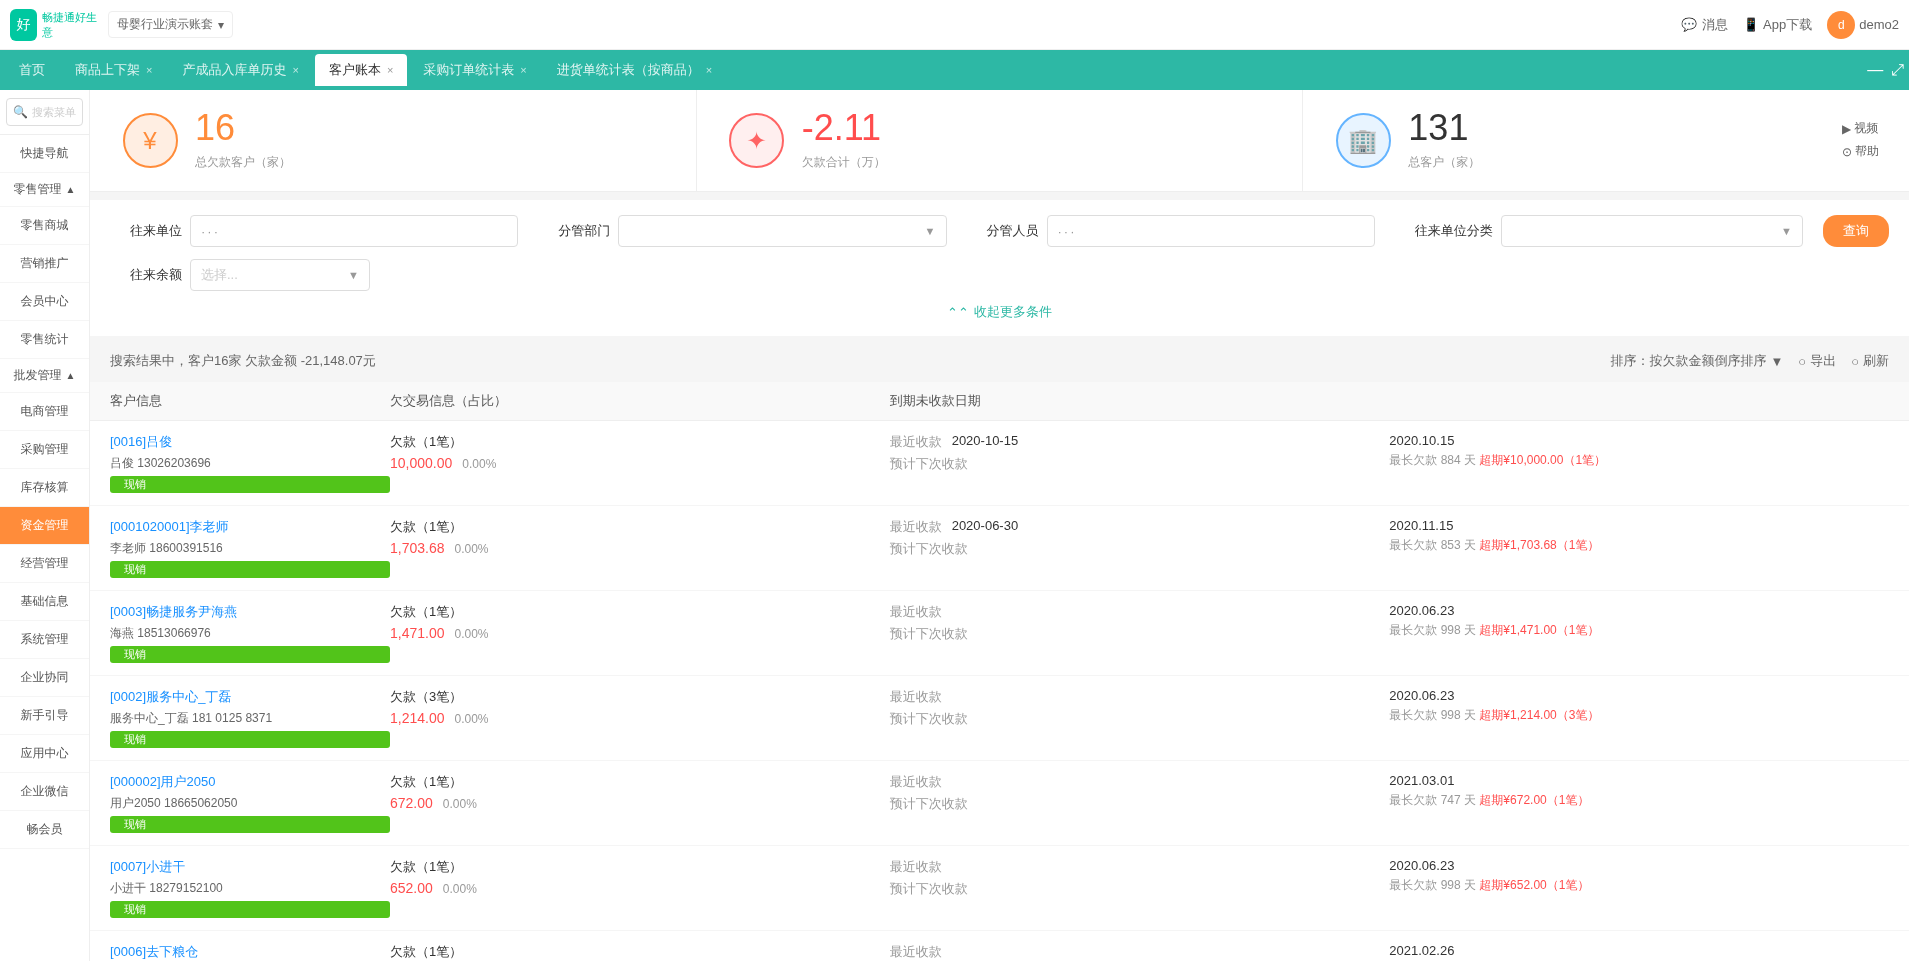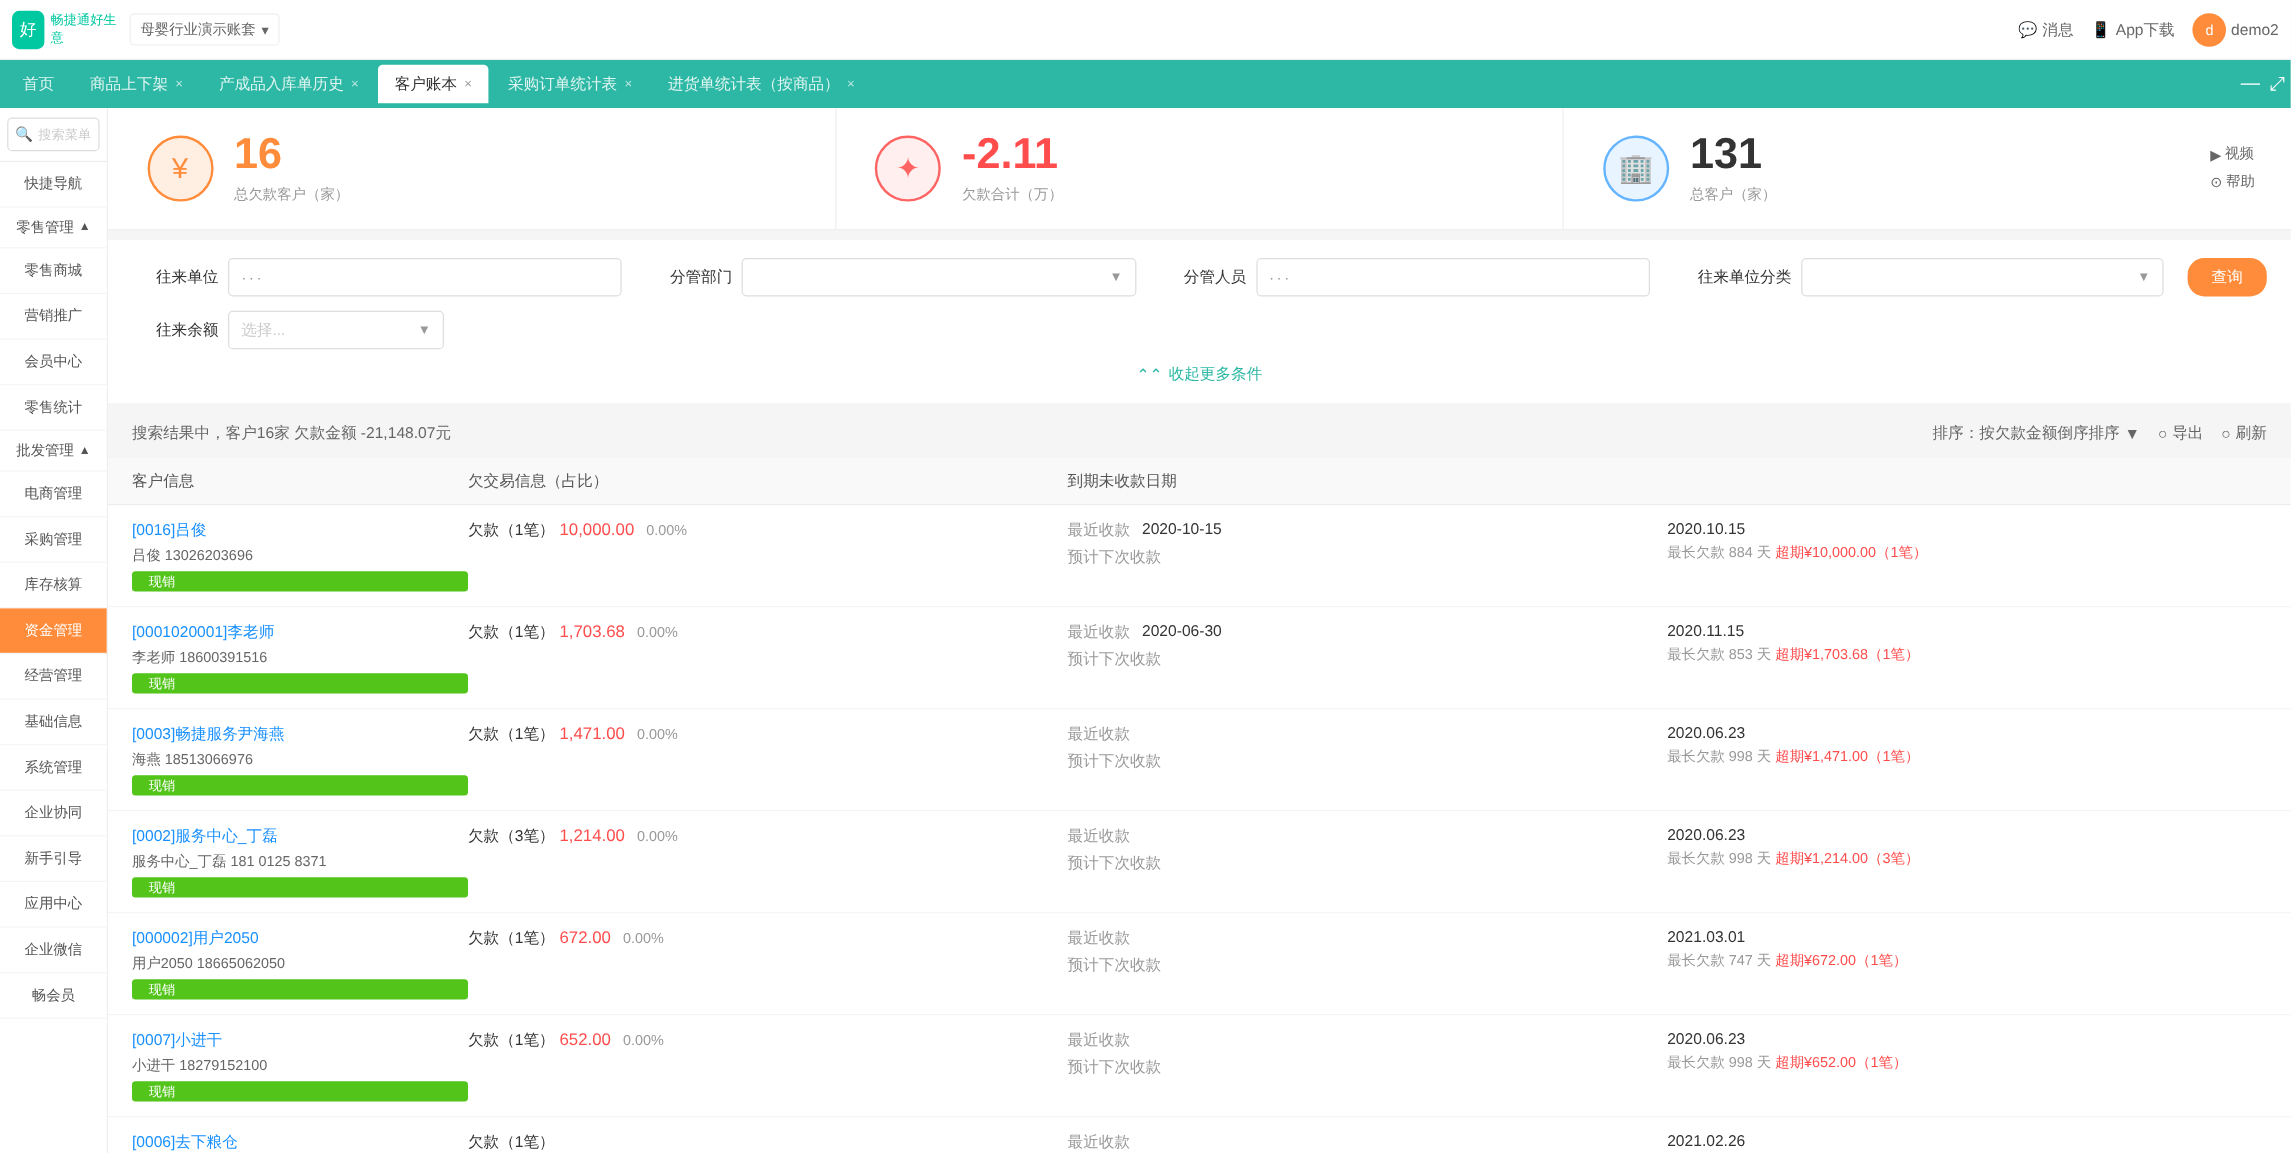--- a/index.html
+++ b/index.html
@@ -41,21 +41,21 @@
     
     
     .stats-row { display: flex; background: #fff; border-bottom: 1px solid #eee; }
     .stat-card { flex: 1; padding: 20px 30px; display: flex; align-items: center; gap: 15px; border-right: 1px solid #eee; }
     .stat-icon { width: 60px; height: 60px; display: flex; align-items: center; justify-content: center; }
     .stat-icon-circle { width: 55px; height: 55px; border-radius: 50%; display: flex; align-items: center; justify-content: center; font-size: 24px; }
     .stat-icon-yen { background: rgba(255,140,58,0.15); color: #ff8c3a; border: 2px solid #ff8c3a; }
     .stat-icon-star { background: rgba(255,100,100,0.1); color: #ff6464; border: 2px solid #ff6464; }
     .stat-icon-build { background: rgba(100,180,255,0.15); color: #64b4ff; border: 2px solid #64b4ff; }
     .stat-info { flex: 1; }
-    .stat-number { font-size: 36px; font-weight: bold; line-height: 1; }
+    .stat-number { font-size: 36px; font-weight: normal; line-height: 1; }
     .stat-number.red { color: #ff4d4d; }
     .stat-number.orange { color: #ff8c3a; }
     .stat-number.dark { color: #333; }
     .stat-label { font-size: 12px; color: #999; margin-top: 8px; }
     .stat-action-btn { font-size: 12px; color: #666; cursor: pointer; display: flex; align-items: center; gap: 3px; }
 
     
     .filter-area { background: #fff; padding: 15px 20px; margin-top: 8px; }
     .filter-row { display: flex; align-items: center; gap: 20px; margin-bottom: 12px; }
     .filter-item { display: flex; align-items: center; gap: 8px; flex: 1; }
@@ -74,21 +74,21 @@
 
     
     .table-wrapper { background: #fff; margin-top: 4px; }
     .table-header { display: grid; grid-template-columns: 280px 1fr 1fr 1fr; background: #f9f9f9; border-bottom: 1px solid #eee; padding: 10px 20px; font-weight: 500; font-size: 13px; color: #555; }
     .table-row { display: grid; grid-template-columns: 280px 1fr 1fr 1fr; padding: 12px 20px; border-bottom: 1px solid #f5f5f5; }
     .customer-info { display: flex; flex-direction: column; gap: 4px; }
     .customer-name { color: #1890ff; font-size: 13px; cursor: pointer; }
     .customer-phone { font-size: 12px; color: #666; }
     .tag { display: inline-block; padding: 1px 14px; border-radius: 3px; font-size: 11px; color: white; }
     .tag-green { background: #52c41a; }
-    .debt-info { display: flex; flex-direction: row; gap: 4px; }
+    .debt-info { display: flex; flex-direction: column; gap: 4px; }
     .debt-count { font-size: 13px; color: #333; }
     .debt-amount { font-size: 14px; color: #ff4d4d; font-weight: 500; }
     .debt-percent { font-size: 12px; color: #999; }
     .debt-row { display: flex; align-items: baseline; gap: 10px; }
     .recovery-info { display: flex; flex-direction: column; gap: 4px; font-size: 13px; }
     .recovery-row { display: flex; gap: 10px; }
     .recovery-label { color: #999; }
     .recovery-date { color: #333; }
     .overdue-info { display: flex; flex-direction: column; gap: 4px; }
     .overdue-date { font-size: 13px; color: #333; }

